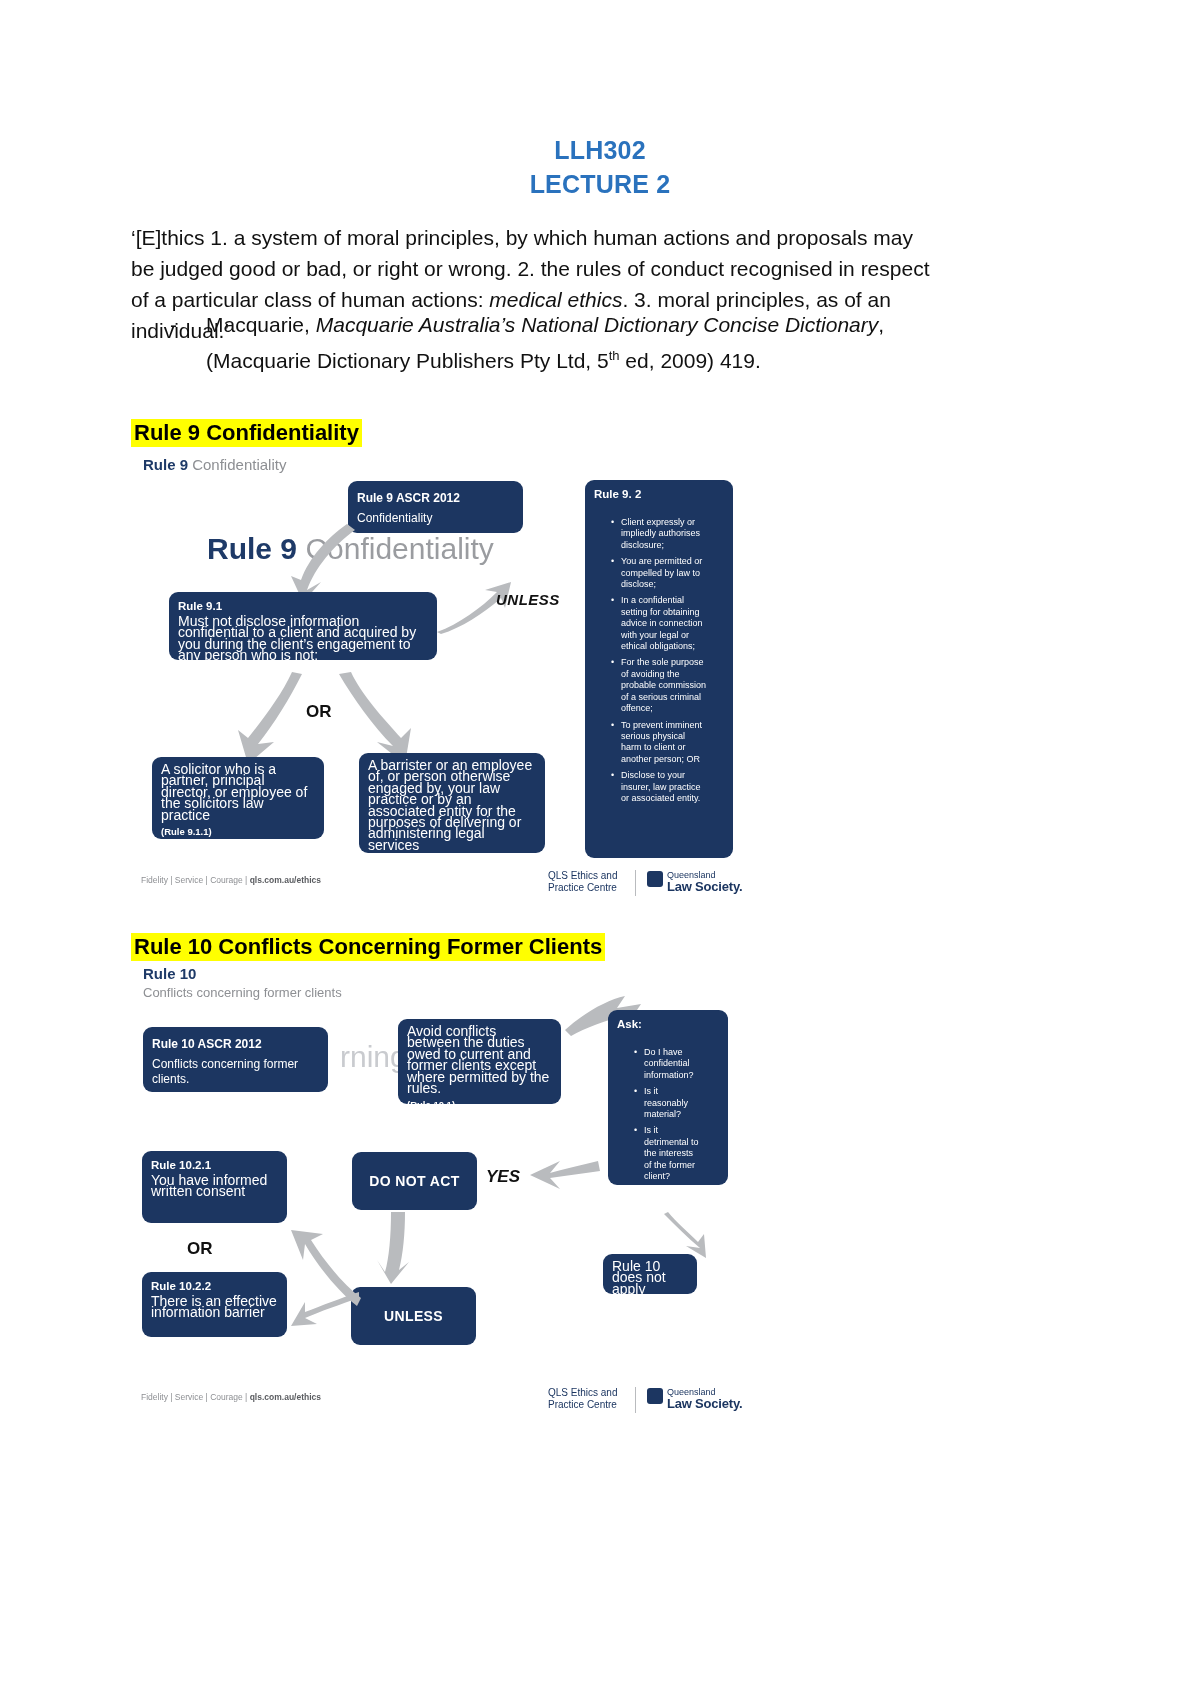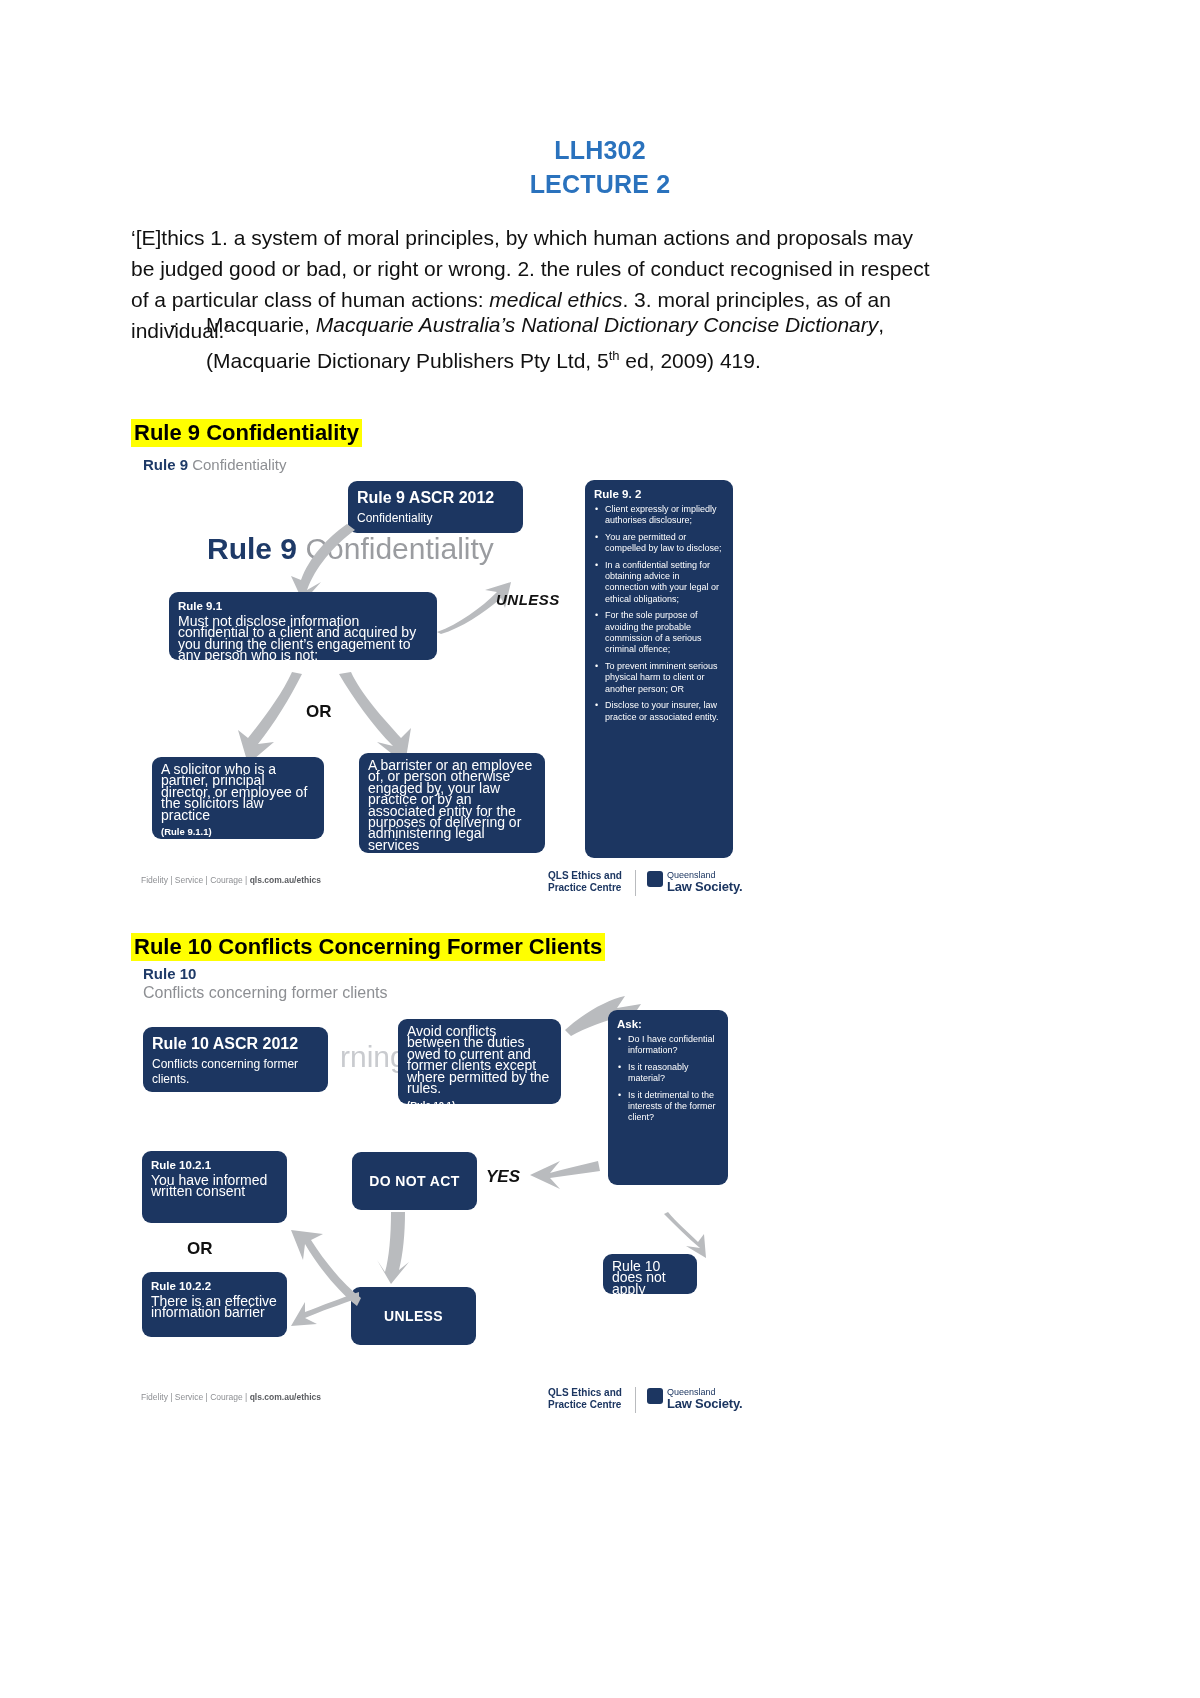--- a/index.html
+++ b/index.html
@@ -126,35 +126,35 @@
     font-size: 11.5px;
     line-height: 14px;
     display: block;
     margin-bottom: 3px;
   }
   .nbox .bbody {
     font-size: 14px;
     line-height: 11.4px;
     display: block;
   }
-  .nbox.big .bt { font-size: 16px; line-height: 20px; }
+  .nbox.big .bt { font-size: 12px; line-height: 20px; }
   .nbox.big .bbody { font-size: 12px; line-height: 15px; }
   .nbox.center {
     display: flex;
     align-items: center;
     justify-content: center;
     text-align: center;
     font-weight: bold;
   }
   .nbox.center .lbl {
     font-size: 14px;
     letter-spacing: .4px;
   }
   .nbox ul {
-    margin: 0;
+    margin: 16px;
     padding-left: 11px;
     list-style: none;
   }
   .nbox ul li {
     font-size: 9px;
     line-height: 11.4px;
     margin-bottom: 5px;
     position: relative;
   }
   .nbox ul li:before {
@@ -190,21 +190,21 @@
   .slide-foot-left {
     position: absolute;
     font-size: 8.5px;
     color: #8d8f93;
     white-space: nowrap;
   }
   .slide-foot-left .bold { color: #5a5c60; font-weight: bold; }
   .slide-foot-right {
     position: absolute;
     font-size: 10px;
-    font-weight: bold;
+    font-weight: normal;
     color: #1c3661;
     line-height: 12px;
     white-space: nowrap;
   }
   .qls-logo {
     position: absolute;
     font-size: 9px;
     color: #1c3661;
     line-height: 11px;
     white-space: nowrap;
@@ -328,21 +328,21 @@
       <div class="big">Law Society.</div>
     </div>
   </div>
 
   <div class="hl-heading" style="left:131px; top:933px;">Rule 10 Conflicts Concerning Former Clients</div>
 
   <div class="slide" style="left:135px; top:962px; width:625px; height:460px;">
 
     <div class="slide-title" style="left:8px; top:2px;">
       <div class="b">Rule 10</div>
-      <div class="g" style="font-size:16px;">Conflicts concerning former clients</div>
+      <div class="g" style="font-size:13px;">Conflicts concerning former clients</div>
     </div>
 
     <div class="ghost-faint" style="left:205px; top:78px;">rning fo</div>
 
     <div class="nbox big" style="left:8px; top:65px; width:185px; height:65px;">
       <span class="bt">Rule 10 ASCR 2012</span>
       <span class="bbody">Conflicts concerning former clients.</span>
     </div>
 
     <div class="nbox" style="left:263px; top:57px; width:163px; height:85px;">

